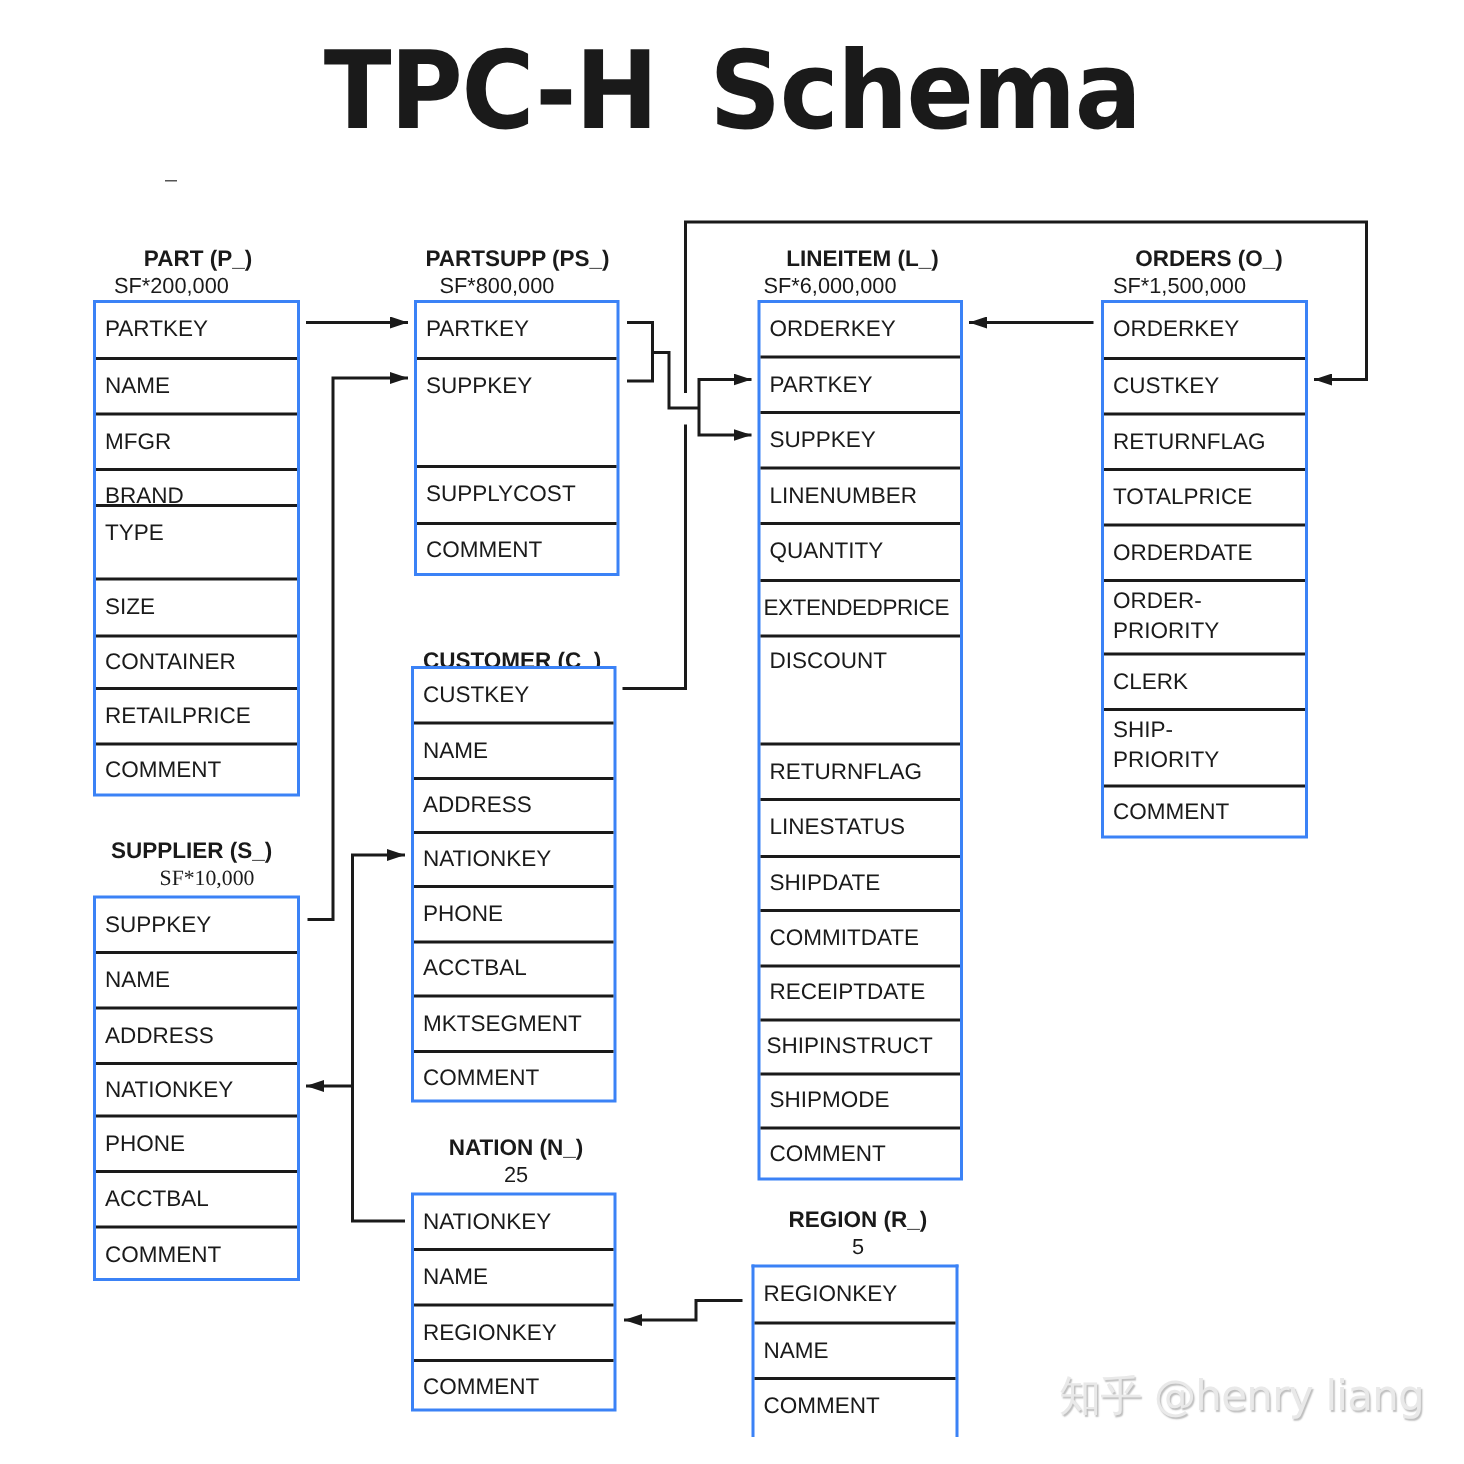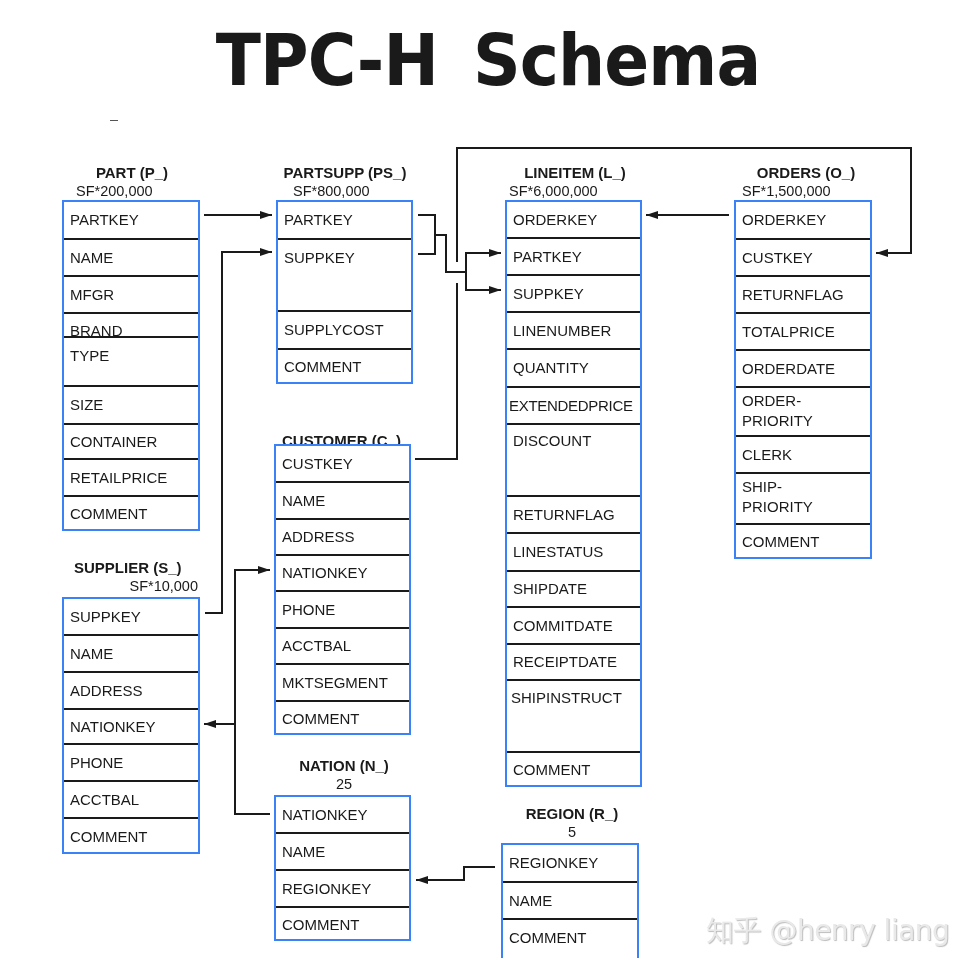--- a/index.html
+++ b/index.html
@@ -86,20 +86,21 @@
   <div class="row" style="top:109px; height:37px;">LINENUMBER</div>
   <div class="row" style="top:146px; height:38px;">QUANTITY</div>
   <div class="row" style="top:184px; height:37px; padding-left:2px; letter-spacing:-0.3px;">EXTENDEDPRICE</div>
   <div class="row" style="top:221px; height:33px;">DISCOUNT</div>
   <div class="row" style="top:293px; height:37px;">RETURNFLAG</div>
   <div class="row" style="top:330px; height:38px;">LINESTATUS</div>
   <div class="row" style="top:404px; height:37px;">COMMITDATE</div>
   <div class="row" style="top:368px; height:36px;">SHIPDATE</div>
   <div class="row" style="top:441px; height:36px;">RECEIPTDATE</div>
   <div class="row" style="top:477px; height:36px; padding-left:4px;">SHIPINSTRUCT</div>
+  <div class="row" style="top:513px; height:36px;">SHIPMODE</div>
   <div class="row" style="top:549px; height:36px;">COMMENT</div>
 </div>
 
 <div class="tbl-head" style="left:736px; top:164px; width:140px;">
   <span class="tbl-name">ORDERS (O_)</span>
   <span class="tbl-sf" style="text-align:left; padding-left:6px;">SF*1,500,000</span>
 </div>
 <div class="tbl" style="left:734px; top:200px; width:138px; height:359px;">
   <div class="row first" style="top:0; height:36px;">ORDERKEY</div>
   <div class="row" style="top:36px; height:37px;">CUSTKEY</div>
@@ -124,21 +125,21 @@
   <div class="row" style="top:72px; height:36px;">ADDRESS</div>
   <div class="row" style="top:108px; height:36px;">NATIONKEY</div>
   <div class="row" style="top:144px; height:37px;">PHONE</div>
   <div class="row" style="top:181px; height:36px;">ACCTBAL</div>
   <div class="row" style="top:217px; height:37px;">MKTSEGMENT</div>
   <div class="row" style="top:254px; height:35px;">COMMENT</div>
 </div>
 
 <div class="tbl-head" style="left:68px; top:559px; width:130px;">
   <span class="tbl-name" style="text-align:left; padding-left:6px;">SUPPLIER (S_)</span>
-  <span class="tbl-sf" style="text-align:right; padding-left:10px;">SF*10,000</span>
+  <span class="tbl-sf" style="text-align:center; padding-left:10px;font-family:Liberation Serif, serif;">SF*10,000</span>
 </div>
 <div class="tbl" style="left:62px; top:597px; width:138px; height:257px;">
   <div class="row first" style="top:0; height:35px;">SUPPKEY</div>
   <div class="row" style="top:35px; height:37px;">NAME</div>
   <div class="row" style="top:72px; height:37px;">ADDRESS</div>
   <div class="row" style="top:109px; height:35px;">NATIONKEY</div>
   <div class="row" style="top:144px; height:37px;">PHONE</div>
   <div class="row" style="top:181px; height:37px;">ACCTBAL</div>
   <div class="row" style="top:218px; height:37px;">COMMENT</div>
 </div>

